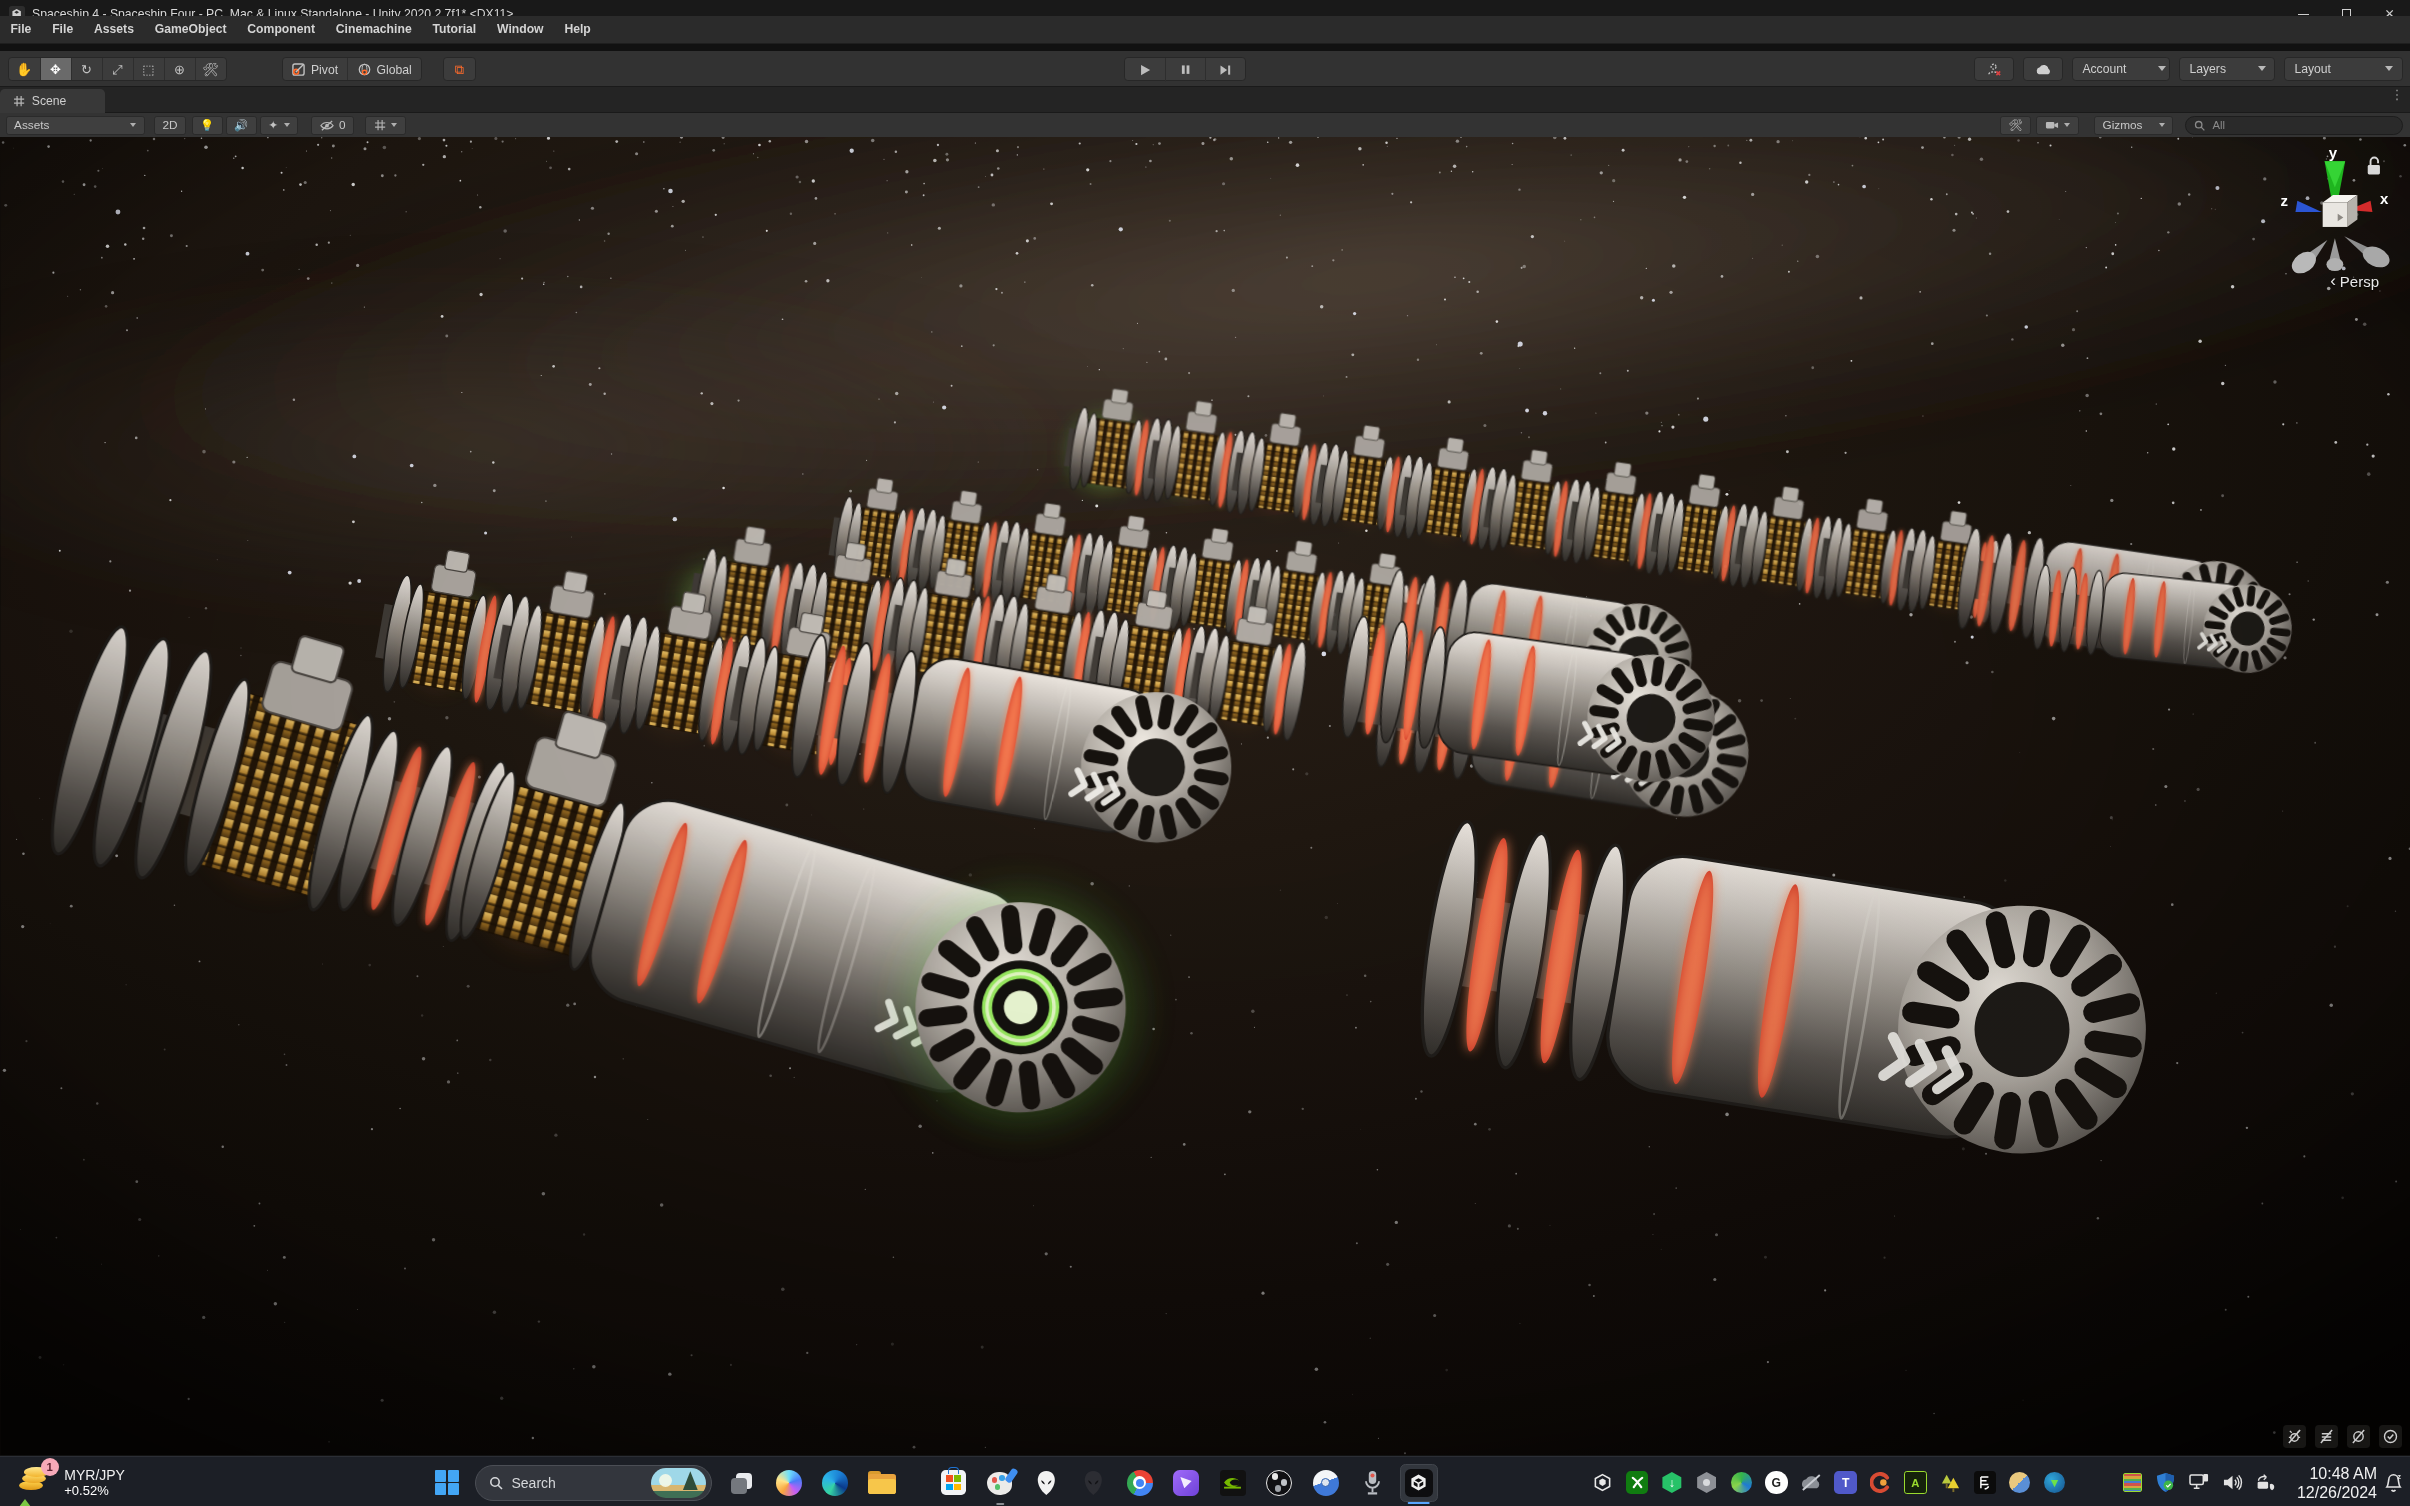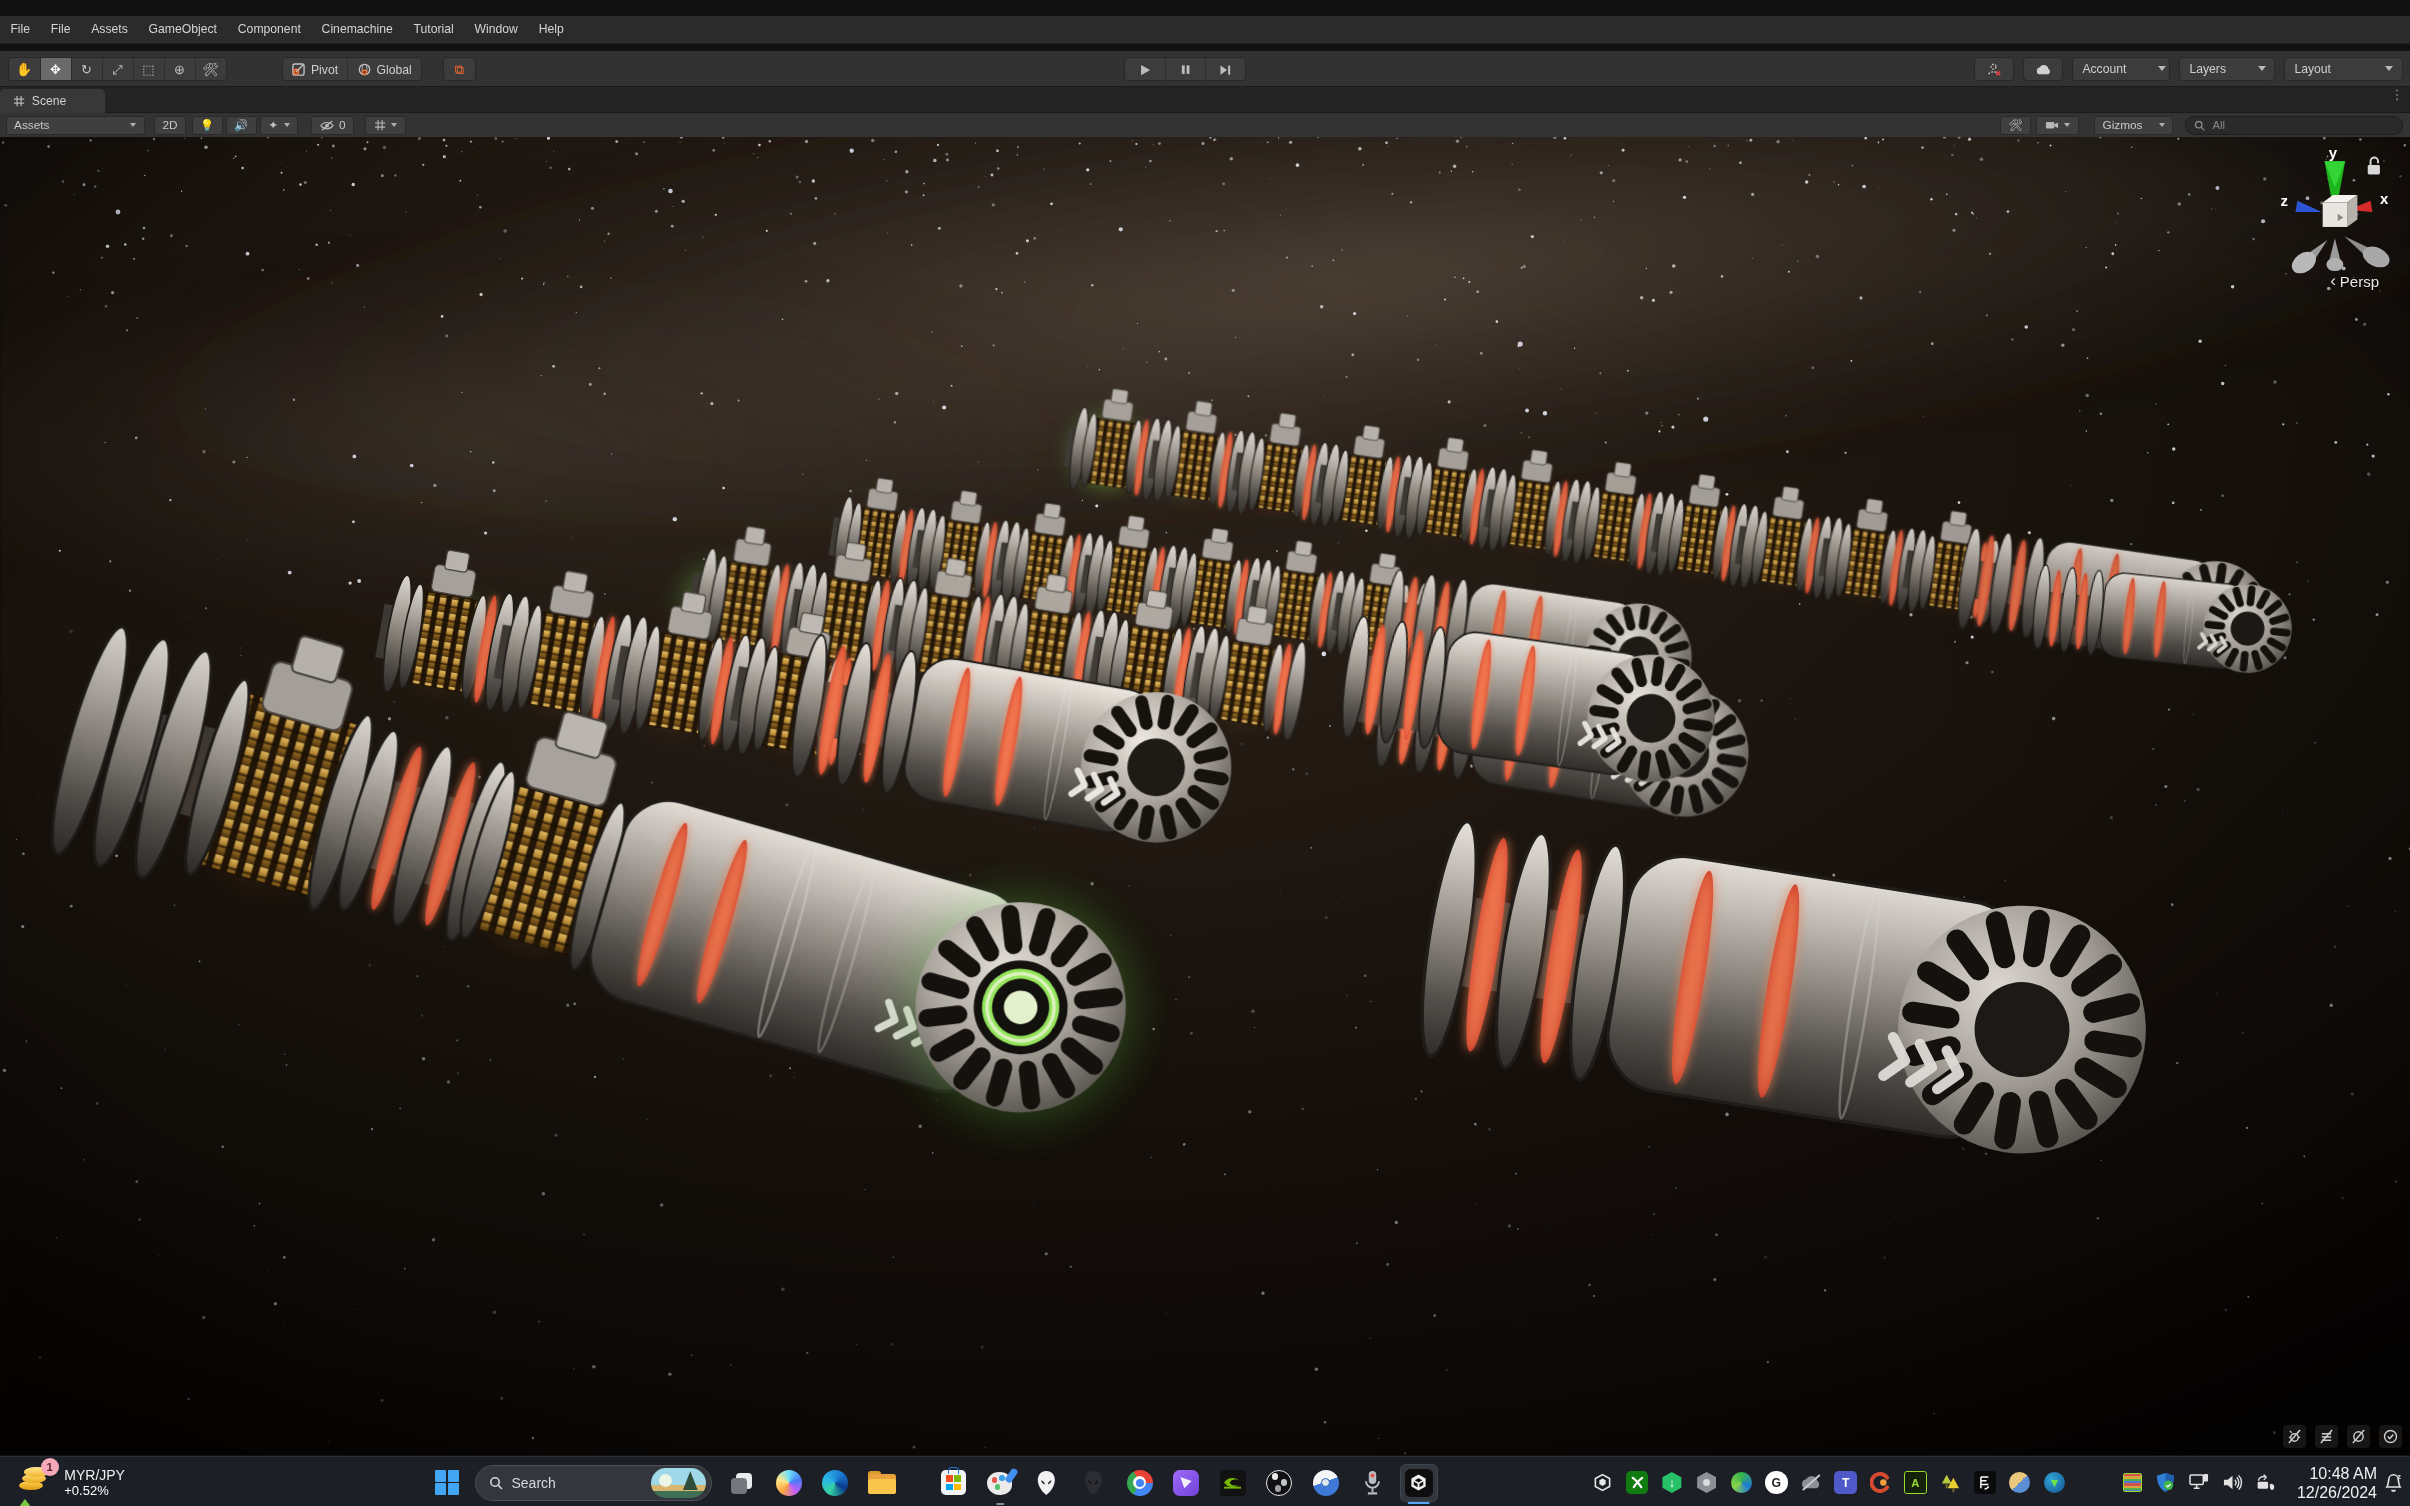--- a/index.html
+++ b/index.html
@@ -8,21 +8,21 @@
 
   
   .titlebar{position:absolute;left:0;top:0;width:2411px;height:28px;background:#191919;display:flex;align-items:center;color:#d8d8d8;font-size:12.2px;}
   .titlebar .appicon{width:16px;height:16px;margin:0 7.5px 0 8.5px;border-radius:2.8px;background:#2d2d2d;display:flex;align-items:center;justify-content:center;}
   .wincontrols{position:absolute;right:0;top:0;height:28px;display:flex;}
   .wbtn{width:43px;height:28px;display:flex;align-items:center;justify-content:center;color:#cfcfcf;font-size:12.2px;}
   .wbtn .minig{width:10.4px;height:0.9px;background:#cfcfcf;}
   .wbtn .maxg{width:9.4px;height:9.4px;border:0.9px solid #cfcfcf;}
 
   
-  .menubar{position:absolute;left:0;top:16px;width:2411px;height:28px;background:#2b2b2b;display:flex;align-items:center;color:#d4d4d4;font-size:12.2px;border-bottom:0.9px solid #1e1e1e;}
+  .menubar{position:absolute;left:0;top:16px;width:2411px;height:28px;background:#2b2b2b;display:flex;align-items:center;color:#d4d4d4;font-size:12.2px;border-bottom:0.9px solid #1e1e1e;font-weight:bold;}
   .menubar span{padding:0 10.4px;height:22.6px;line-height:22.6px;}
 
   
   .toolbar{position:absolute;left:0;top:51px;width:2411px;height:36px;background:#323232;border-bottom:0.9px solid #1a1a1a;}
   .toolgroup{position:absolute;top:5.6px;height:24.5px;display:flex;background:#3c3c3c;border-radius:3.8px;overflow:hidden;border:0.9px solid #272727;}
   .tbtn{width:31px;height:24.5px;display:flex;align-items:center;justify-content:center;color:#c2c2c2;font-size:13px;}
   .tbtn.sel{background:#6a6a6a;color:#fff;}
   .tbtn + .tbtn{border-left:0.9px solid #2e2e2e;}
   .pillbtn{height:24.5px;padding:0 9.4px;display:flex;align-items:center;gap:5.6px;color:#cfcfcf;font-size:12.2px;}
   .ddbtn{position:absolute;top:5.6px;height:24.5px;background:#3c3c3c;border:0.9px solid #272727;border-radius:3.8px;display:flex;align-items:center;justify-content:space-between;color:#cfcfcf;font-size:12.2px;padding:0 9.4px;gap:32px;}
@@ -83,20 +83,37 @@
   .bell{position:absolute;right:7.5px;top:15px;}
 
   .icon12{font-size:11.3px;color:#c2c2c2;}
   .orange{color:#ff6b2b;}
 </style>
 </head>
 <body>
 
 <div class="screen">
 
+  <div class="titlebar">
+    <div class="appicon">
+      <svg width="11.3" height="11.3" viewBox="0 0 24 24">
+          <path d="M12 2 L21 7 L21 17 L12 22 L3 17 L3 7 Z M12 6 L7 9 L12 12 L17 9 Z" fill="#cfcfcf"></path>
+        </svg>
+    </div>
+    <span>Spaceship 4 - Spaceship Four - PC, Mac &amp; Linux Standalone - Unity 2020.2.7f1* &lt;DX11&gt;</span>
+    <div class="wincontrols">
+      <div class="wbtn">
+          <div class="minig"></div>
+        </div>
+      <div class="wbtn">
+          <div class="maxg"></div>
+        </div>
+      <div class="wbtn">✕</div>
+    </div>
+  </div>
 
   <div class="menubar">
     <span>File</span>
     <span>File</span>
     <span>Assets</span>
     <span>GameObject</span>
     <span>Component</span>
     <span>Cinemachine</span>
     <span>Tutorial</span>
     <span>Window</span>

